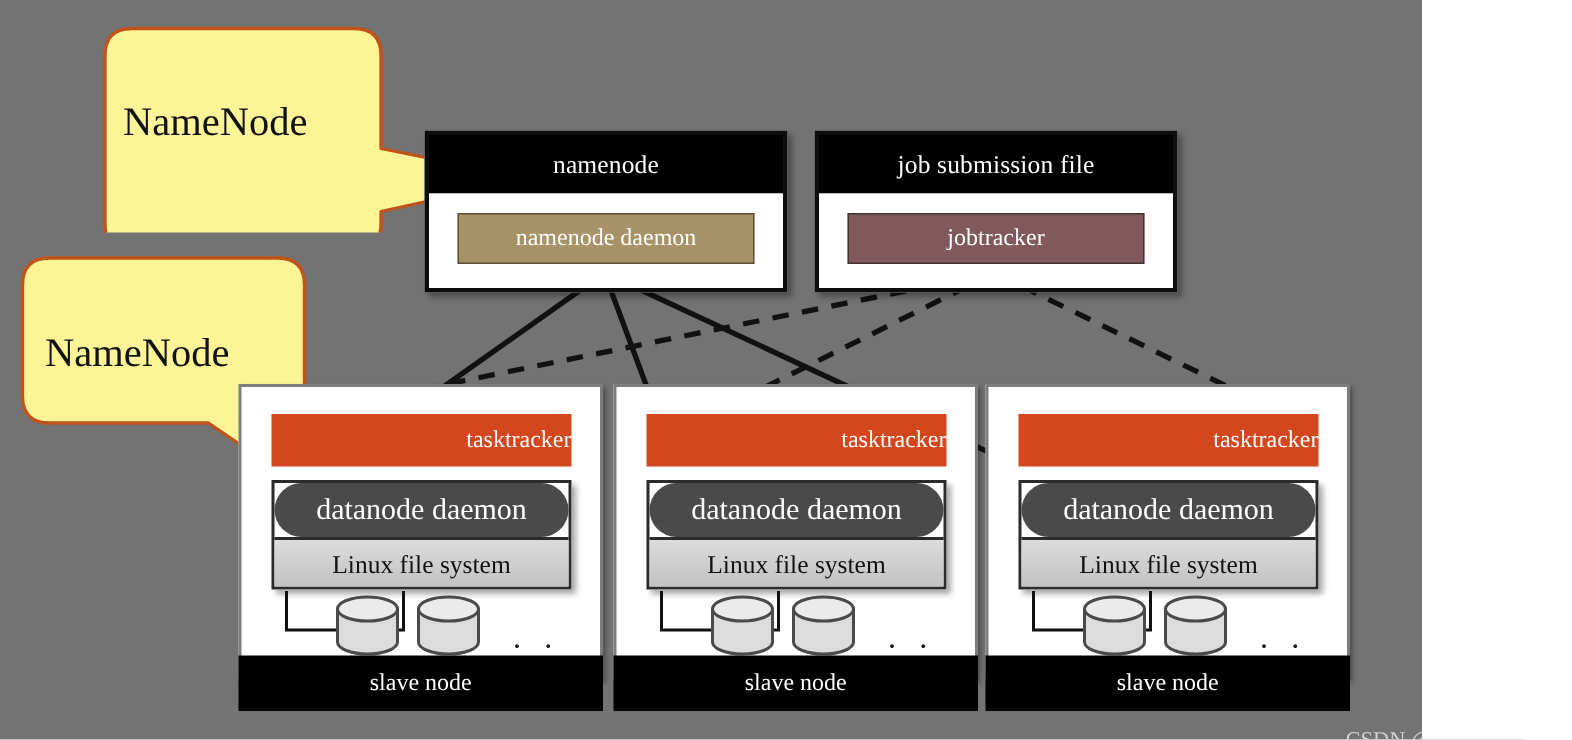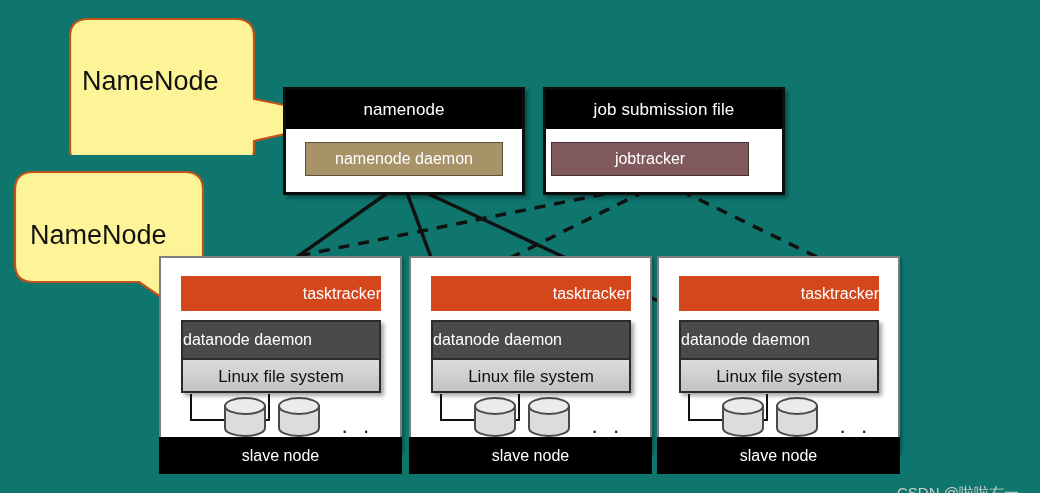--- a/index.html
+++ b/index.html
@@ -5,24 +5,25 @@
   html, body {
     margin: 0;
     padding: 0;
     background: #ffffff;
   }
   body {
     font-family: "Liberation Sans", sans-serif;
   }
   #stage {
     position: relative;
-    width: 1040px;
+    width: 948px;
     height: 493px;
-    background: #0f766e;
+    background: #737373;
     overflow: hidden;
+    font-family: Liberation Serif, serif;
   }
 
   
   #wires {
     position: absolute;
     left: 0; top: 0;
     width: 1048px;
     height: 493px;
     pointer-events: none;
   }
@@ -111,24 +112,25 @@
     top: 64px;
     width: 200px;
     box-sizing: border-box;
     border: 2px solid #2b2b2b;
     box-shadow: 3px 3px 4px rgba(0,0,0,.35);
   }
   .dn-daemon {
     height: 36px;
     background: #4a4a4a;
     color: #ffffff;
-    font-size: 16px;
+    font-size: 20px;
     line-height: 36px;
-    text-align: left;
-    box-sizing: border-box;
+    text-align: center;
+    box-sizing: border-box;
+    border-radius: 18px;
   }
   .linux-fs {
     height: 33px;
     background: linear-gradient(#dcdcdc, #c2c2c2);
     color: #111111;
     font-size: 17px;
     line-height: 33px;
     text-align: center;
     border-top: 2px solid #2b2b2b;
     box-sizing: border-box;
@@ -191,21 +193,21 @@
   <div class="node-box" style="left:283px;top:87px;width:242px;height:108px;">
     <div class="node-header">namenode</div>
     <div class="node-body" style="height:63px;">
       <div class="daemon-chip" style="left:19px;top:13px;width:198px;height:34px;background:#a89268;">namenode daemon</div>
     </div>
   </div>
 
   <div class="node-box" style="left:543px;top:87px;width:242px;height:108px;">
     <div class="node-header">job submission file</div>
     <div class="node-body" style="height:63px;">
-      <div class="daemon-chip" style="left:5px;top:13px;width:198px;height:34px;background:#80595c;">jobtracker</div>
+      <div class="daemon-chip" style="left:19px;top:13px;width:198px;height:34px;background:#80595c;">jobtracker</div>
     </div>
   </div>
 
   <div class="slave" style="left:159px;">
     <div class="slave-frame"></div>
     <div class="tasktracker">tasktracker</div>
     <div class="stack">
       <div class="dn-daemon">datanode daemon</div>
       <div class="linux-fs">Linux file system</div>
     </div>

